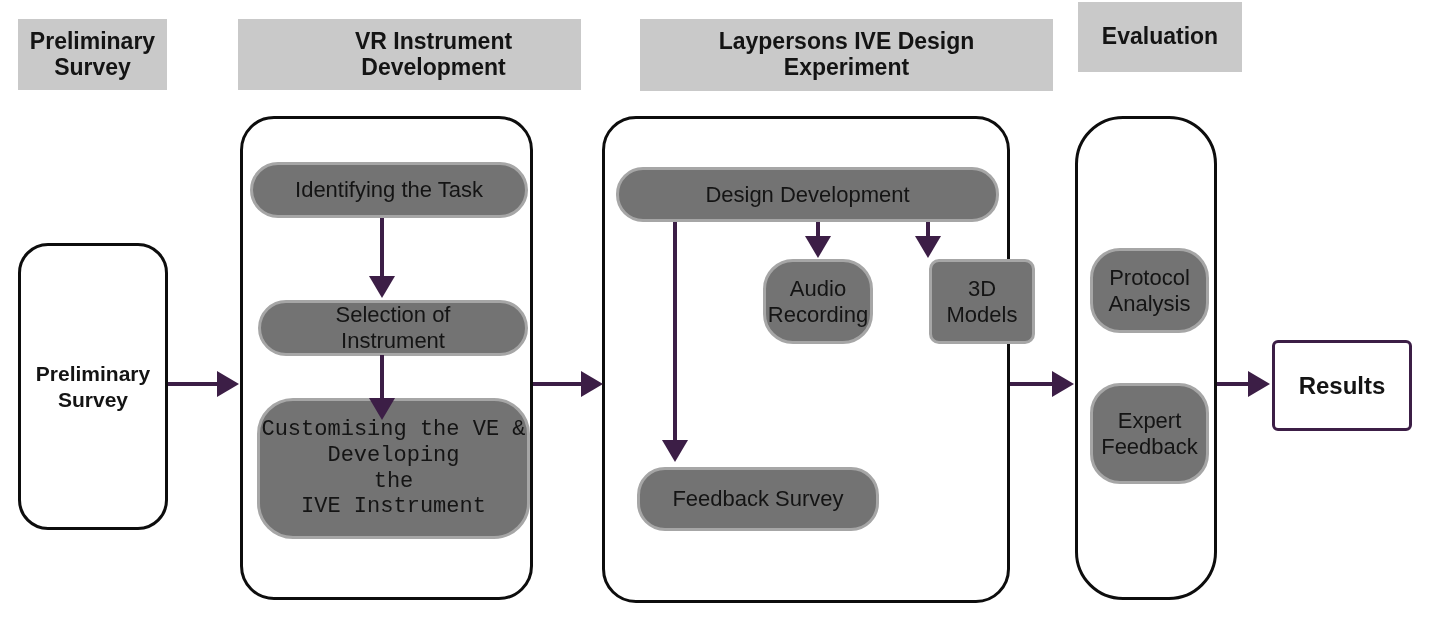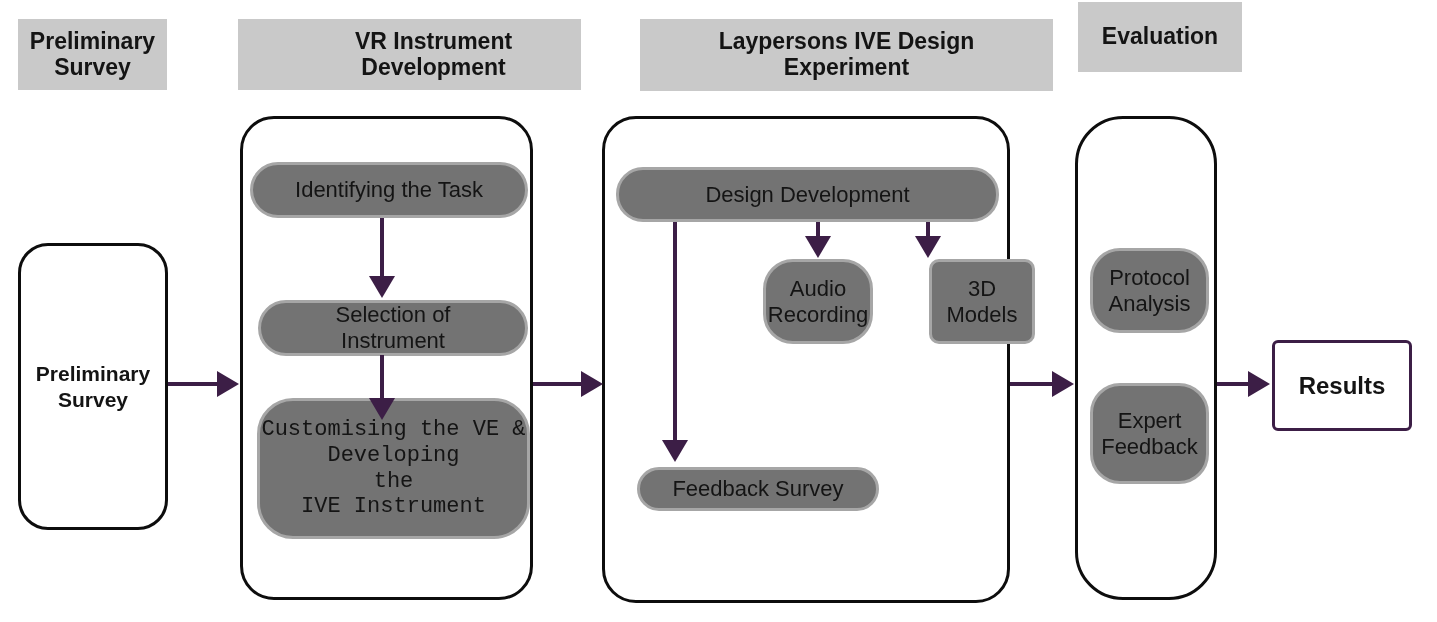--- a/index.html
+++ b/index.html
@@ -104,21 +104,21 @@
 Developing
 the
 IVE Instrument</div>
 
   <div class="container" style="left:602px;top:116px;width:408px;height:487px;border-radius:34px;"></div>
   <div class="pill" style="left:616px;top:167px;width:383px;height:55px;border-radius:27px;">Design Development</div>
   <div class="pill" style="left:763px;top:259px;width:110px;height:85px;border-radius:30px;">Audio
 Recording</div>
   <div class="pill" style="left:929px;top:259px;width:106px;height:85px;border-radius:10px;">3D
 Models</div>
-  <div class="pill" style="left:637px;top:467px;width:242px;height:44px;border-radius:28px;">Feedback Survey</div>
+  <div class="pill" style="left:637px;top:467px;width:242px;height:64px;border-radius:28px;">Feedback Survey</div>
 
   <div class="container" style="left:1075px;top:116px;width:142px;height:484px;border-radius:48px;"></div>
   <div class="pill" style="left:1090px;top:248px;width:119px;height:85px;border-radius:30px;">Protocol
 Analysis</div>
   <div class="pill" style="left:1090px;top:383px;width:119px;height:101px;border-radius:30px;">Expert
 Feedback</div>
 
   <div class="results-box" style="left:1272px;top:340px;width:140px;height:91px;">Results</div>
 
   <div>

